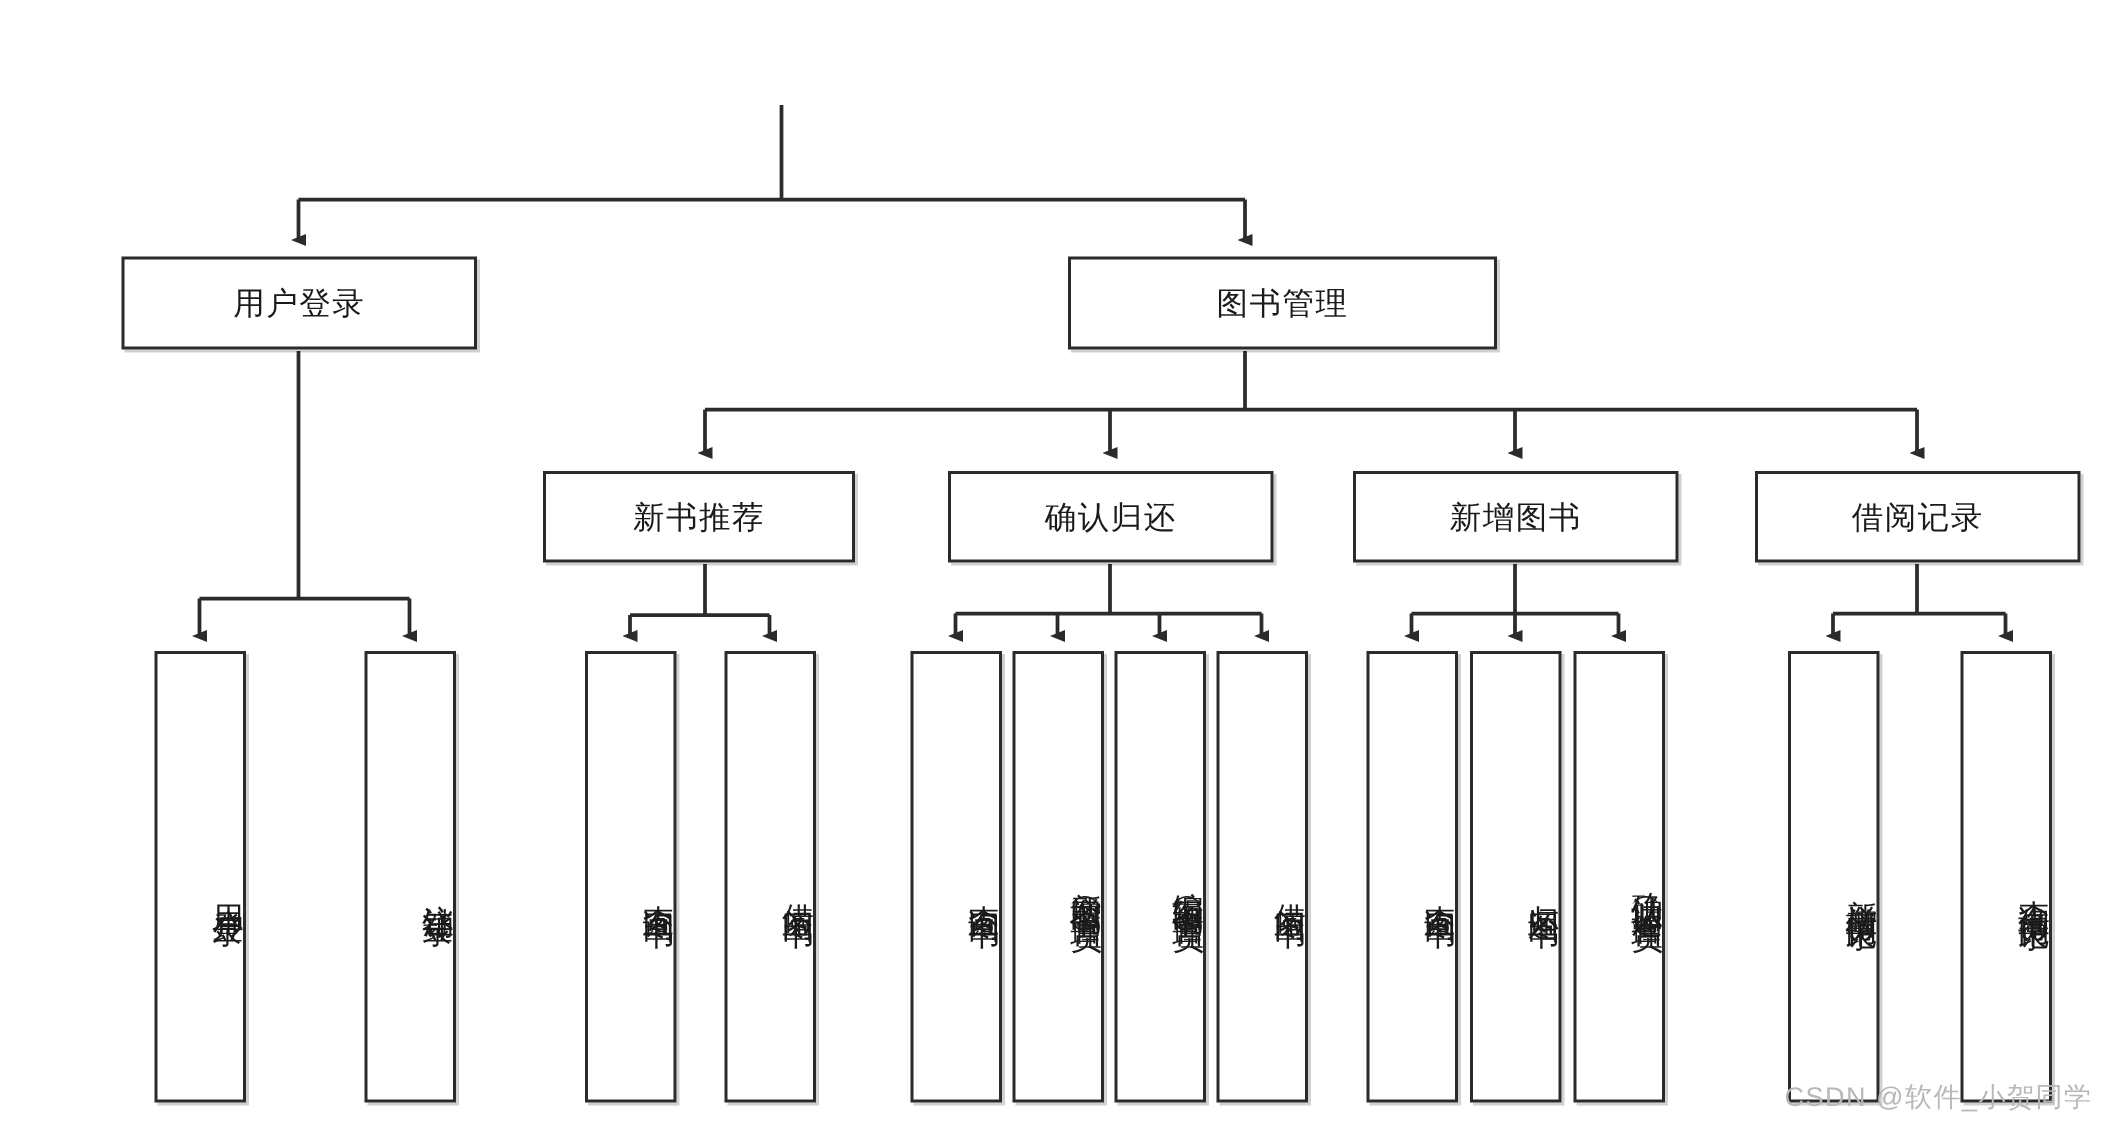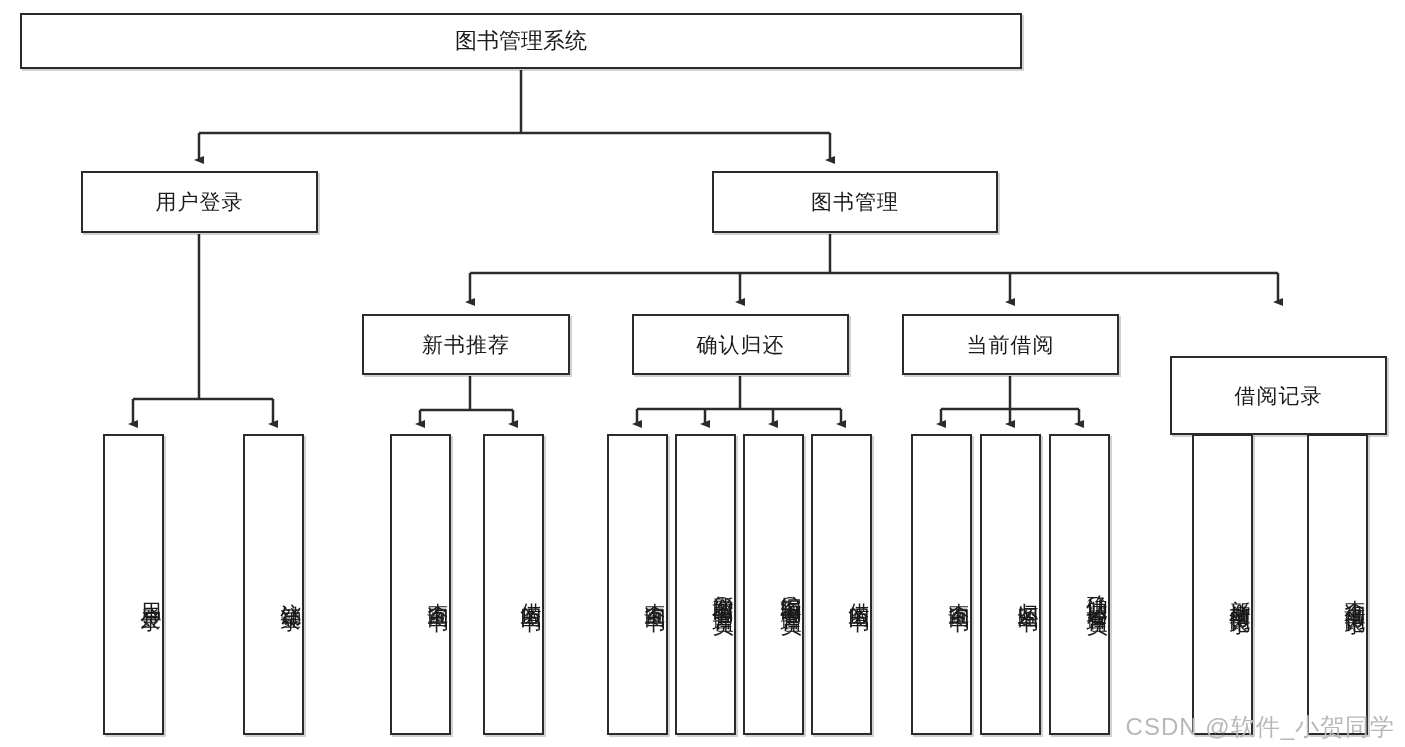--- a/index.html
+++ b/index.html
@@ -32,21 +32,21 @@
   .node.v .vtext{
     writing-mode:vertical-rl;
     text-orientation:upright;
     line-height:1.0;
     white-space:nowrap;
   }
   .watermark{
     position:absolute;
     right:10px;
     bottom:4px;
-    font-size:24px;
+    font-size:18px;
     color:#b8b8b8;
     letter-spacing:1px;
     white-space:nowrap;
     user-select:none;
   }
 </style>
 </head>
 <body>
 
 <div id="canvas">
@@ -94,41 +94,38 @@
       <path d="M1010,409 L1010,424" marker-end="url(#arrow)"></path>
       <path d="M1079,409 L1079,424" marker-end="url(#arrow)"></path>
 
       <path d="M1278,376 L1278,409"></path>
       <path d="M1222,409 L1337,409"></path>
       <path d="M1222,409 L1222,424" marker-end="url(#arrow)"></path>
       <path d="M1337,409 L1337,424" marker-end="url(#arrow)"></path>
     </g>
   </svg>
 
-  <div class="node root" style="left:20px;top:13px;width:1002px;height:56px;">
-    <span>图书管理系统</span>
-  </div>
 
   <div class="node h" style="left:81px;top:171px;width:237px;height:62px;">
     <span>用户登录</span>
   </div>
   <div class="node h" style="left:712px;top:171px;width:286px;height:62px;">
     <span>图书管理</span>
   </div>
 
   <div class="node h" style="left:362px;top:314px;width:208px;height:61px;">
     <span>新书推荐</span>
   </div>
   <div class="node h" style="left:632px;top:314px;width:217px;height:61px;">
     <span>确认归还</span>
   </div>
   <div class="node h" style="left:902px;top:314px;width:217px;height:61px;">
-    <span>当前借阅</span>
+    <span>新增图书</span>
   </div>
-  <div class="node h" style="left:1170px;top:314px;width:217px;height:79px;margin-top:42px;">
+  <div class="node h" style="left:1170px;top:314px;width:217px;height:61px;">
     <span>借阅记录</span>
   </div>
 
   <div class="node v" style="left:103px;top:434px;width:61px;height:301px;">
     <span class="vtext">用户登录</span>
   </div>
   <div class="node v" style="left:243px;top:434px;width:61px;height:301px;">
     <span class="vtext">注销登录</span>
   </div>
 

